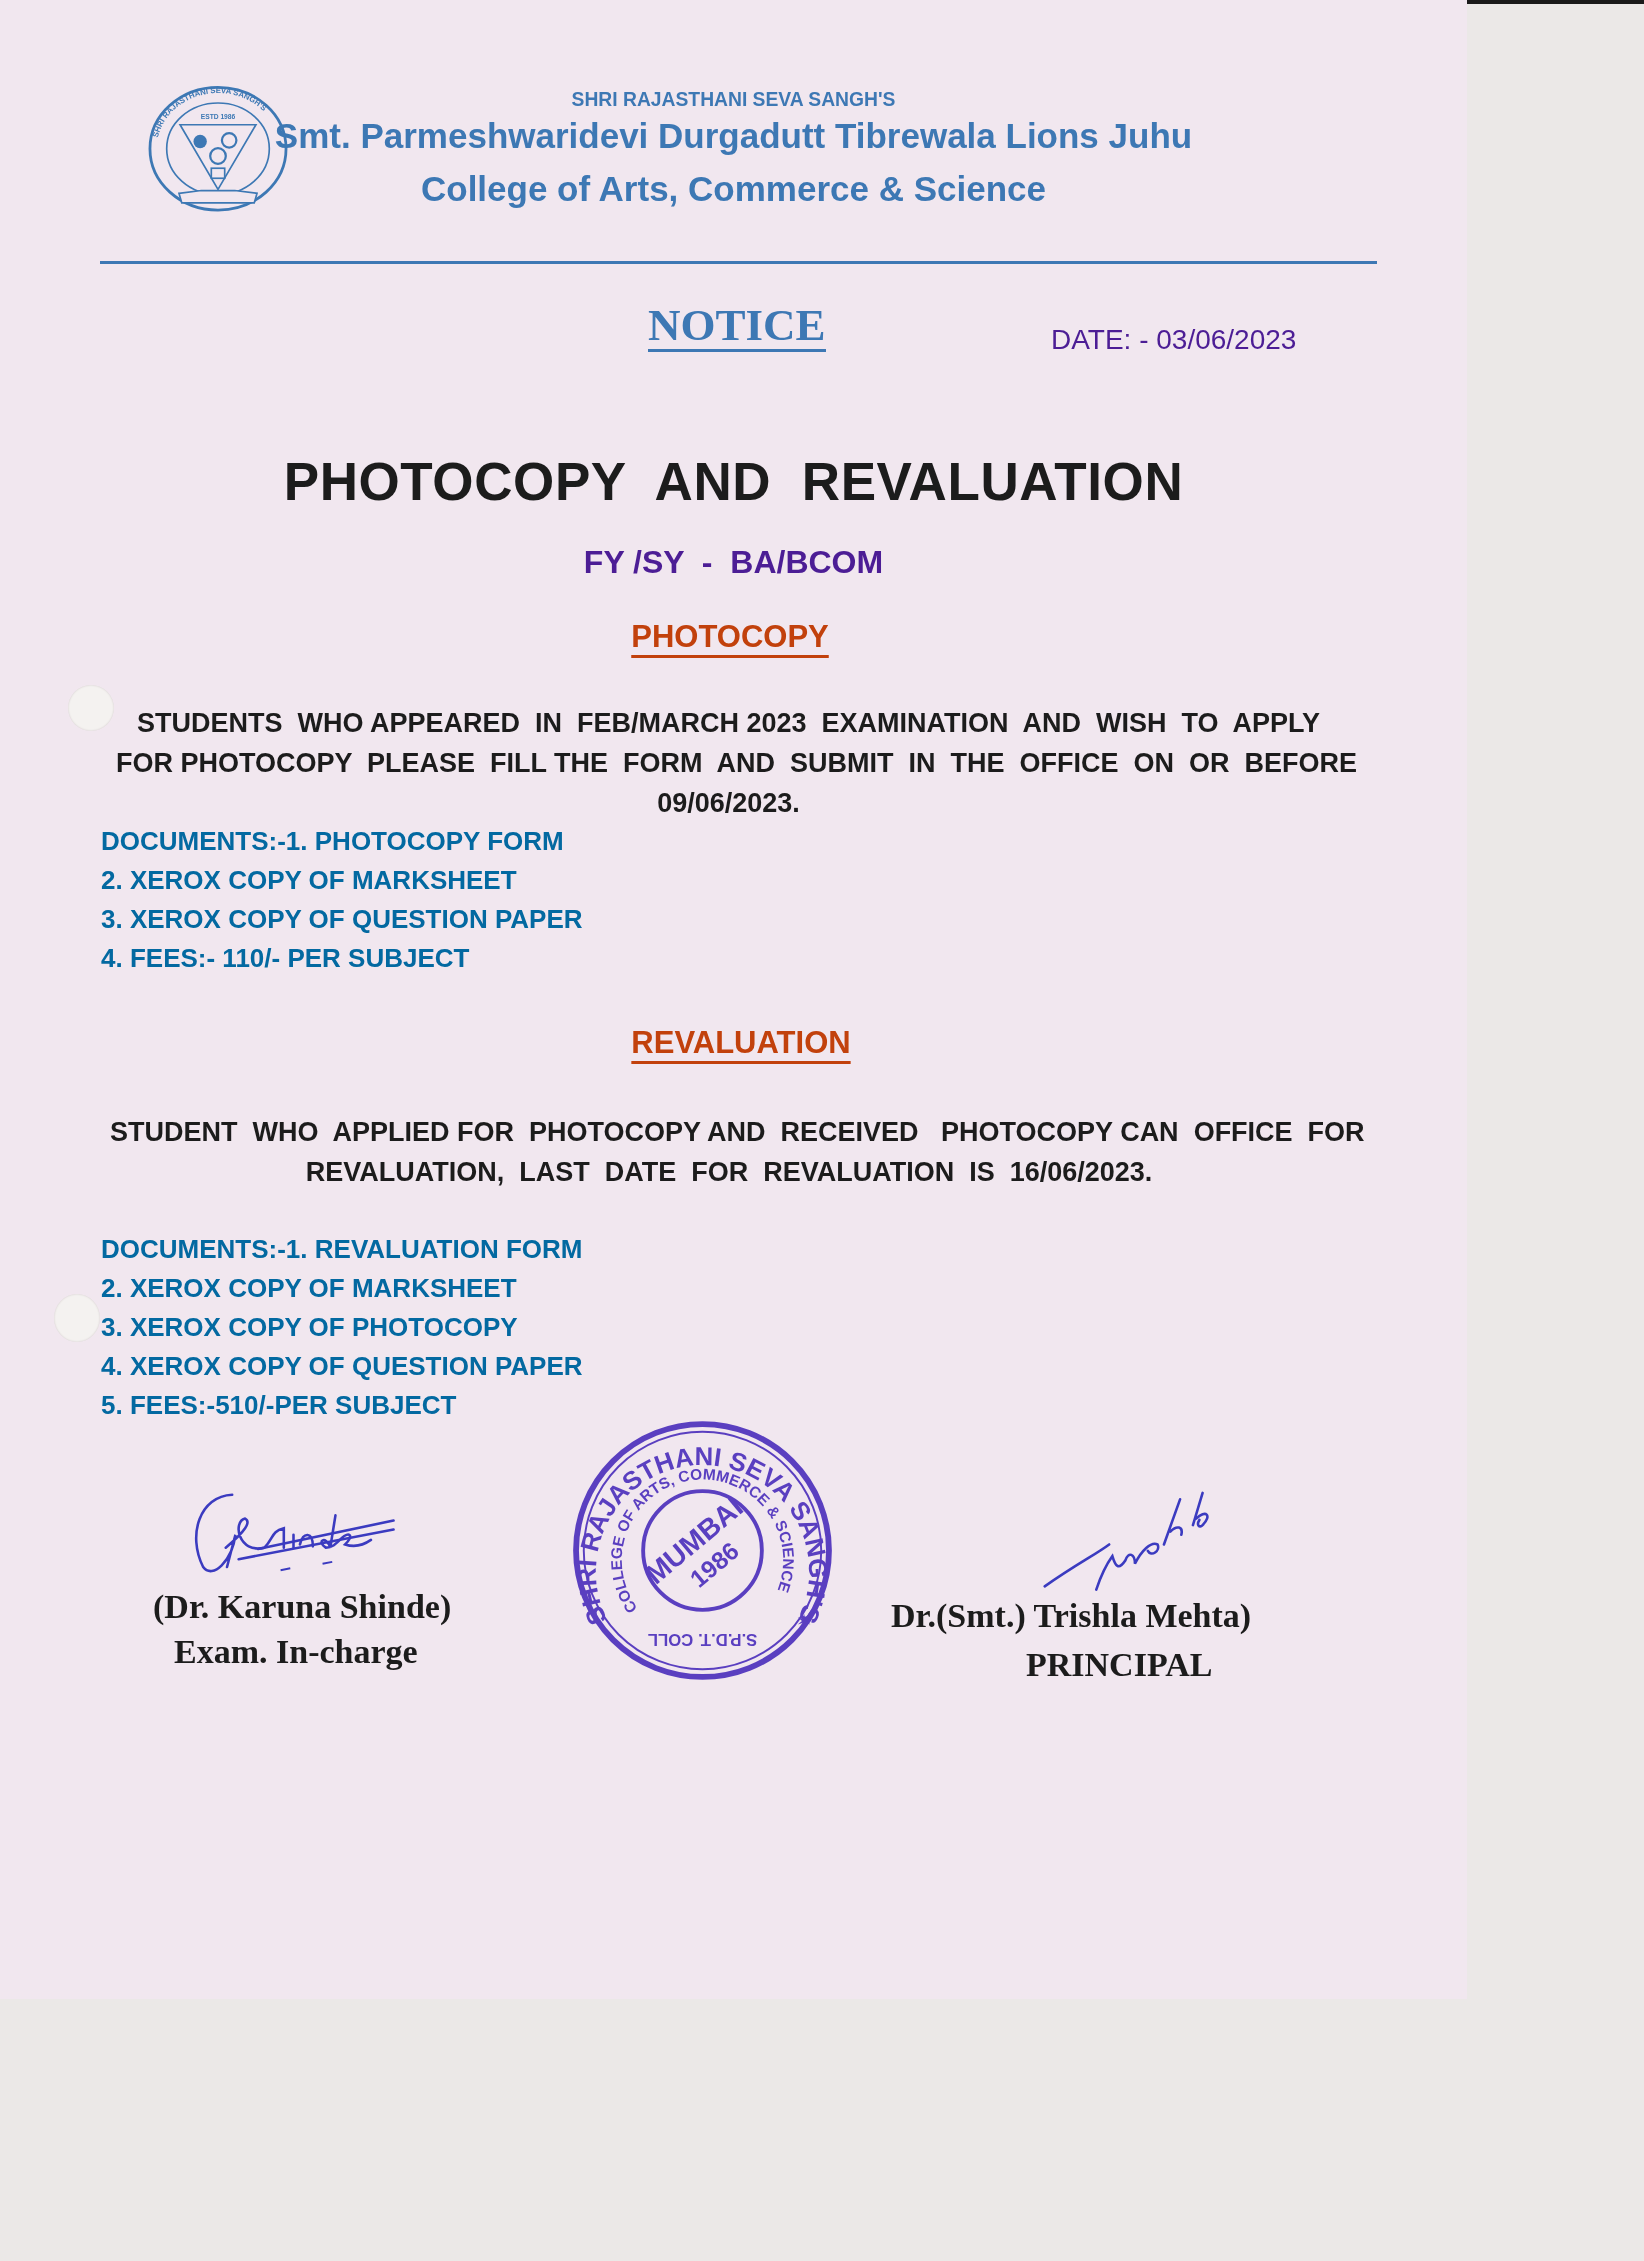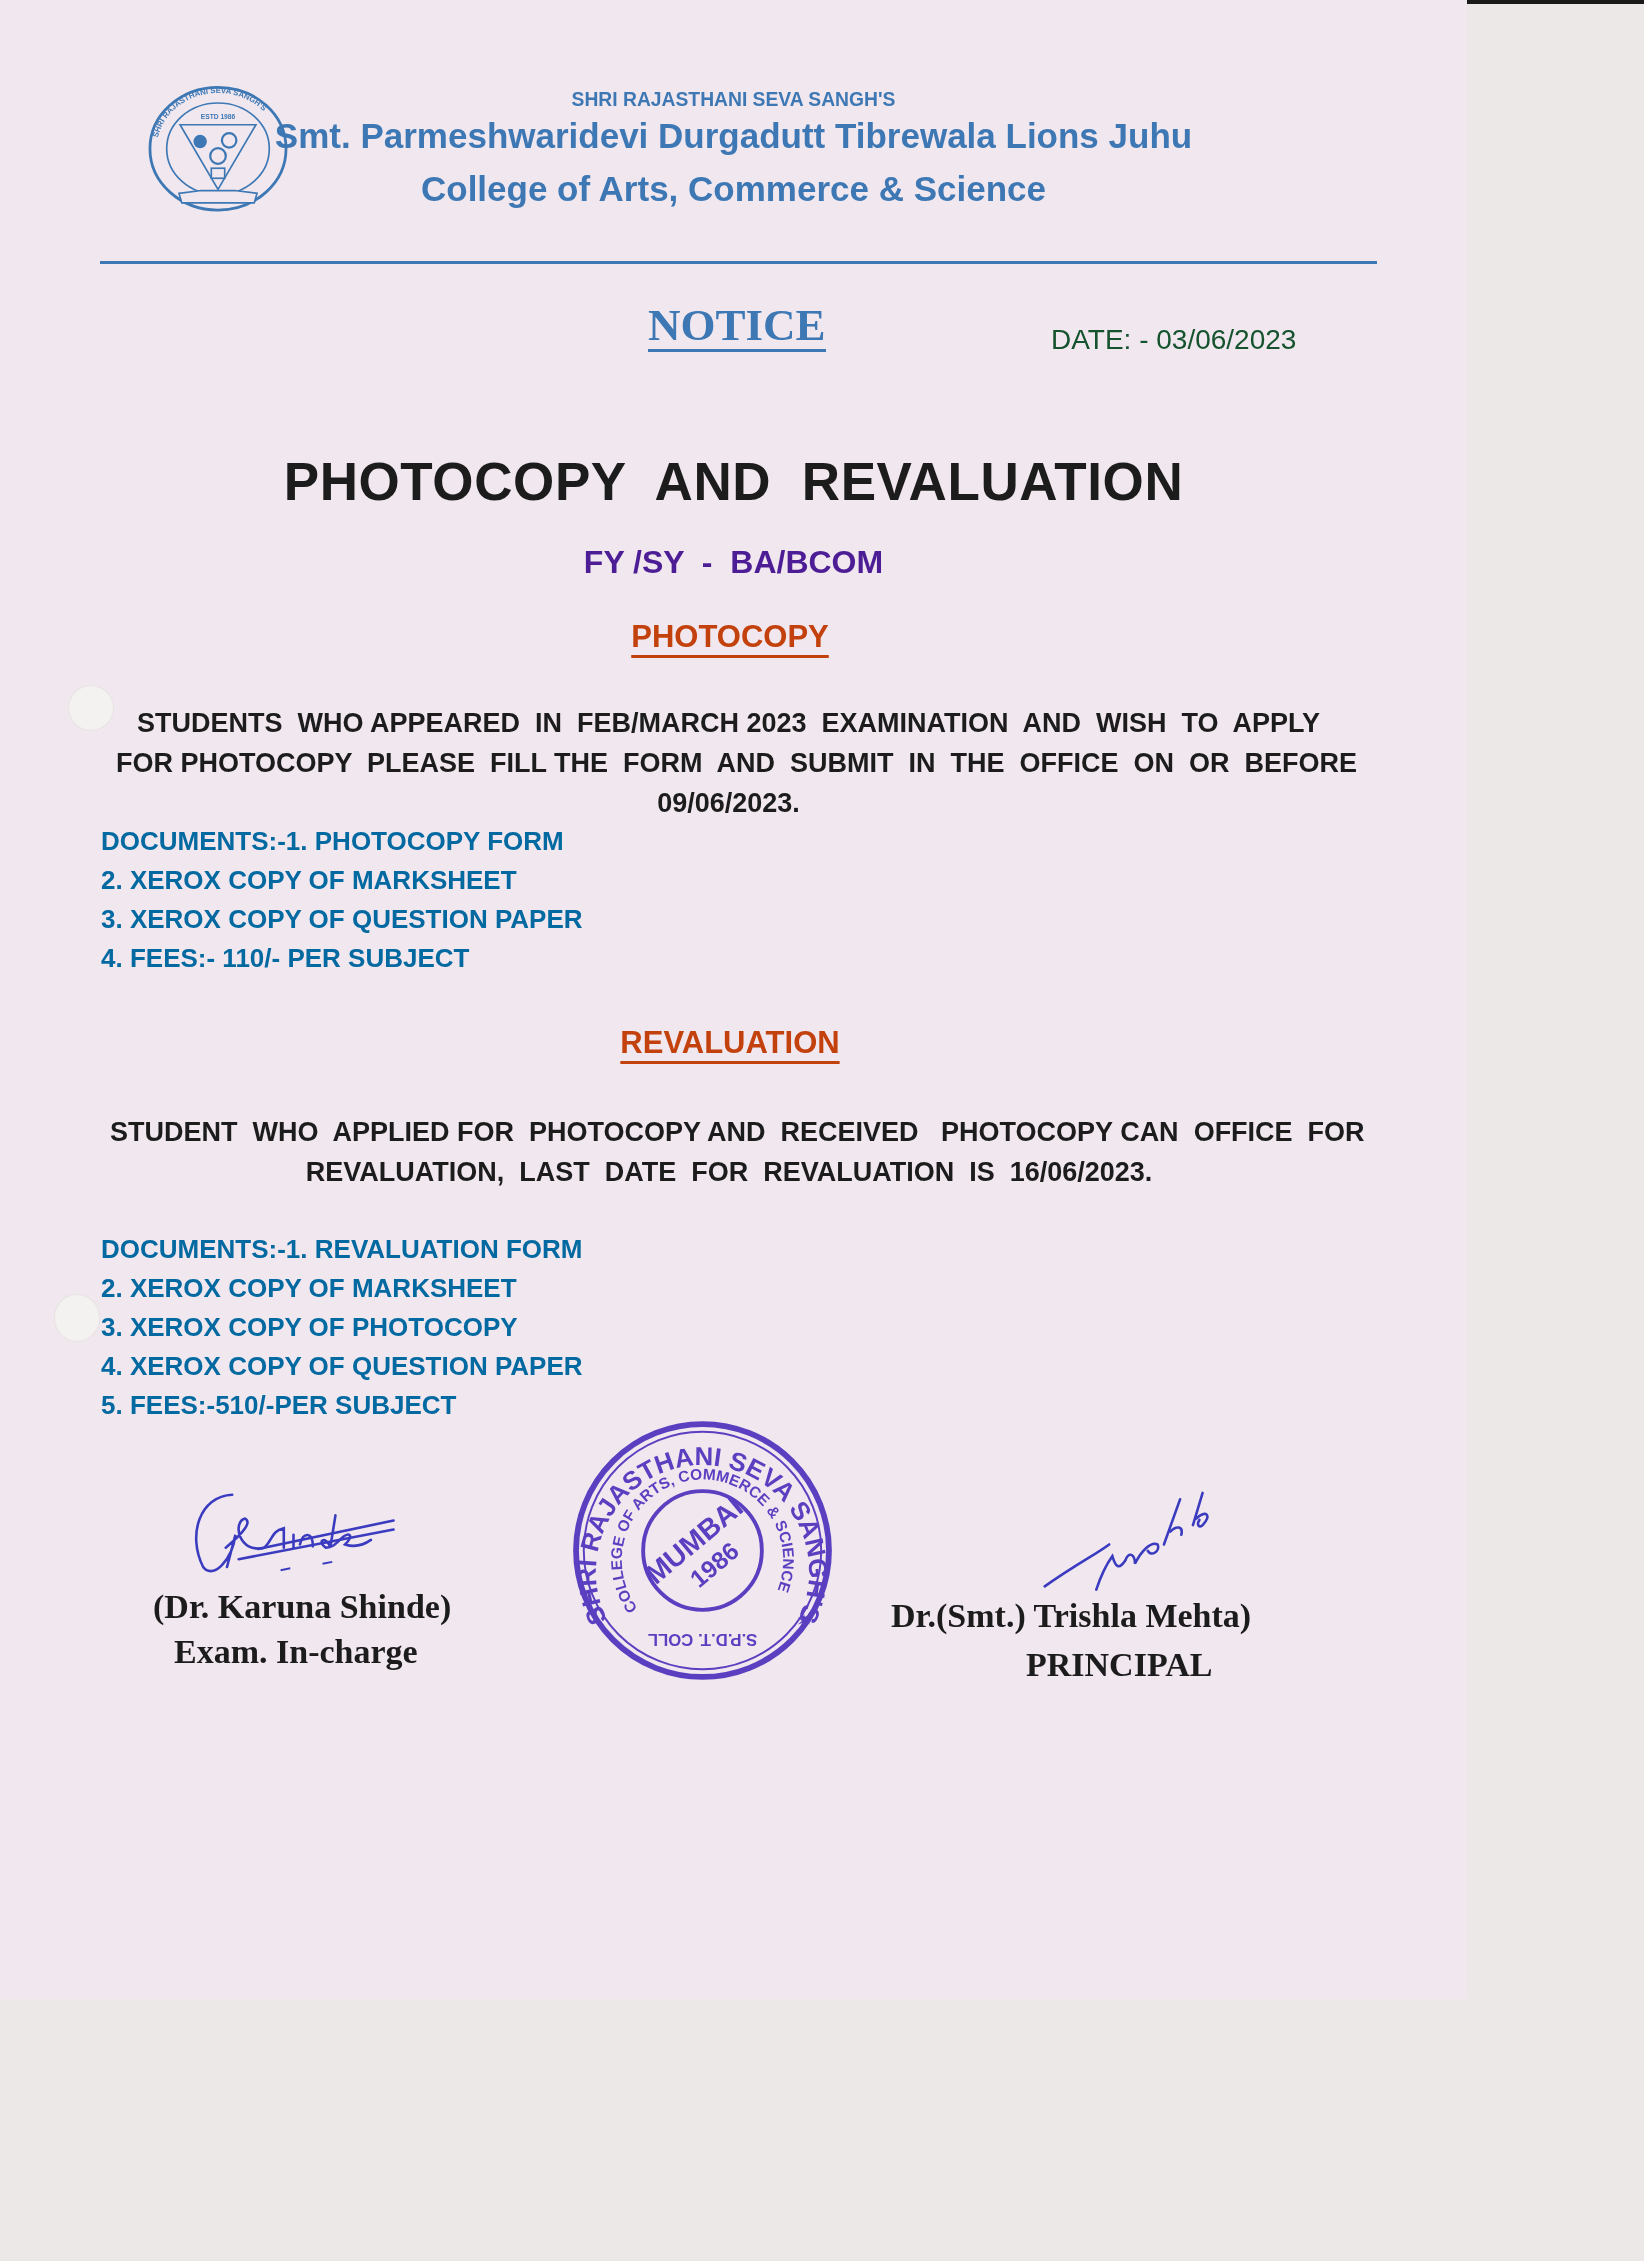--- a/index.html
+++ b/index.html
@@ -19,21 +19,21 @@
   .center { text-align:center; }
 
   
   .logo { position:absolute; left:139px; top:79px; width:158px; height:145px; }
   .hdr-small { left:0; width:1467px; top:89px; font-size:19.3px; font-weight:bold; letter-spacing:0px; }
   .hdr-big { left:0; width:1467px; font-size:35px; font-weight:bold; }
   .hdr-aff { left:0; width:1467px; top:222px; font-size:21px; }
   .hdr-rule { position:absolute; left:100px; top:261px; width:1277px; height:2.6px; background:#3d78b4; }
 
   .notice { left:648px; top:302px; font-family:"Liberation Serif", serif; font-weight:bold; font-size:45px; color:#3d78b4; border-bottom:3.2px solid #3d78b4; line-height:46px; padding-bottom:1px; }
-  .date { left:1051px; top:324px; font-size:28px; color:#14532d; }
+  .date { left:1051px; top:324px; font-size:28px; color:#4c1d95; }
 
   .title { left:0; width:1467px; top:451px; font-size:53px; font-weight:bold; color:#1c1c1c; letter-spacing:0.6px; }
   .subtitle { left:0; width:1467px; top:544px; font-size:32px; font-weight:bold; color:#4c1d95; }
 
   .section-head { font-size:31px; font-weight:bold; color:#c2410c; text-decoration:underline; text-decoration-thickness:3.2px; text-underline-offset:7.7px; }
   .para { font-size:27px; font-weight:bold; color:#1c1c1c; line-height:40px; text-align:center; }
   .list { font-size:26px; font-weight:bold; color:#0369a1; line-height:39px; }
 
   .sig-name { font-family:"Liberation Serif", serif; font-weight:bold; font-size:34px; color:#1c1c1c; line-height:44px; }
 </style>
@@ -80,21 +80,21 @@
     <div style="white-space:pre;">FOR PHOTOCOPY  PLEASE  FILL THE  FORM  AND  SUBMIT  IN  THE  OFFICE  ON  OR  BEFORE</div>
     <div style="white-space:pre;">09/06/2023.</div>
   </div>
   <div class="abs list" style="left:101px;top:822px;">
     <div>DOCUMENTS:-1. PHOTOCOPY FORM</div>
     <div>2. XEROX COPY OF MARKSHEET</div>
     <div>3. XEROX COPY OF QUESTION PAPER</div>
     <div>4. FEES:- 110/- PER SUBJECT</div>
   </div>
 
-  <div class="abs center" style="left:0;width:1460px;top:1025px;">
+  <div class="abs center" style="left:0;width:1460px;top:1025px;padding-left:11px;">
     <span class="section-head">REVALUATION</span>
   </div>
   <div class="abs para" style="left:110px;width:1238px;top:1112px;">
     <div style="white-space:pre;">STUDENT  WHO  APPLIED FOR  PHOTOCOPY AND  RECEIVED   PHOTOCOPY CAN  OFFICE  FOR</div>
     <div style="white-space:pre;">REVALUATION,  LAST  DATE  FOR  REVALUATION  IS  16/06/2023.</div>
   </div>
   <div class="abs list" style="left:101px;top:1230px;">
     <div>DOCUMENTS:-1. REVALUATION FORM</div>
     <div>2. XEROX COPY OF MARKSHEET</div>
     <div>3. XEROX COPY OF PHOTOCOPY</div>

